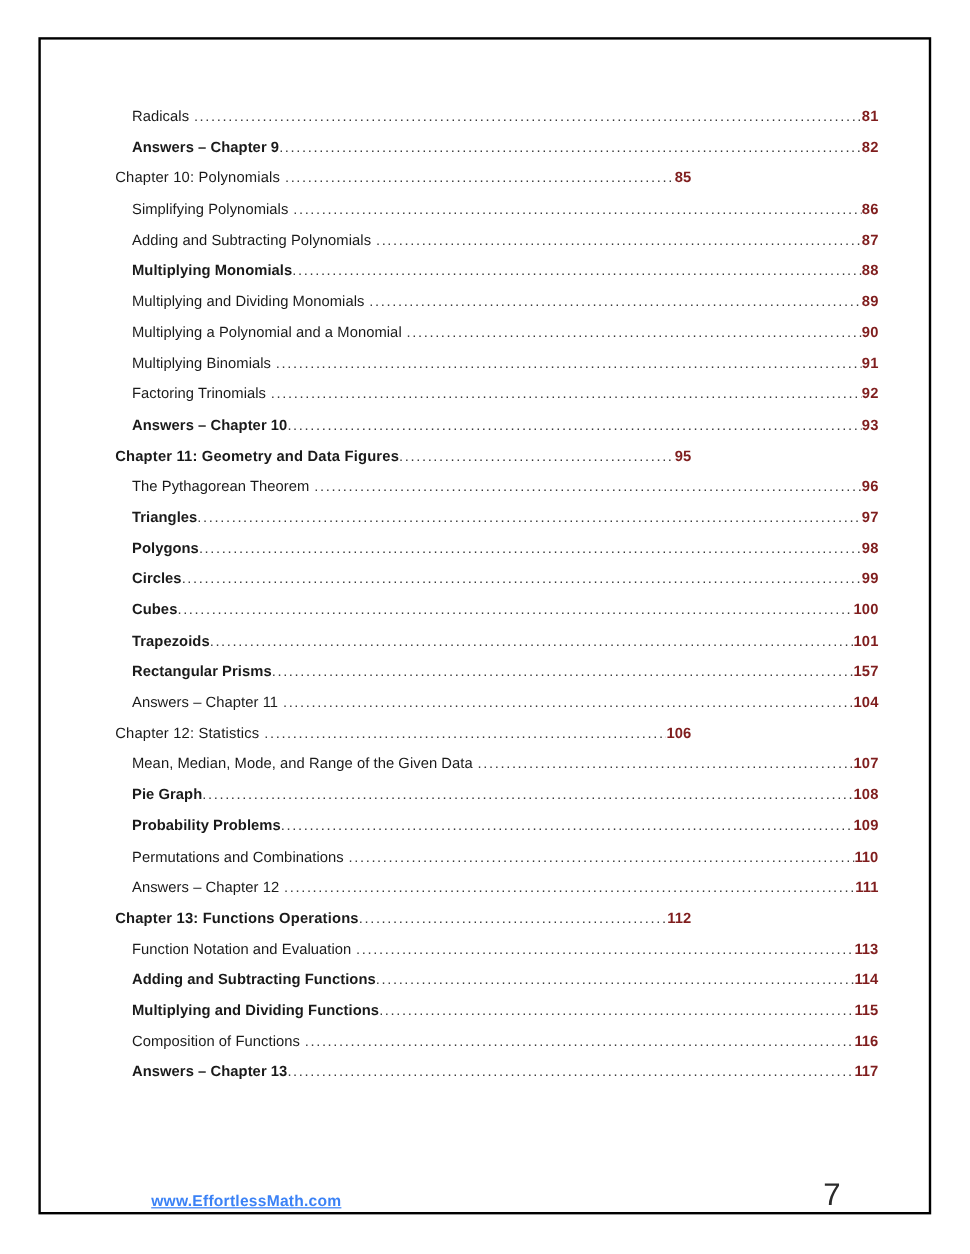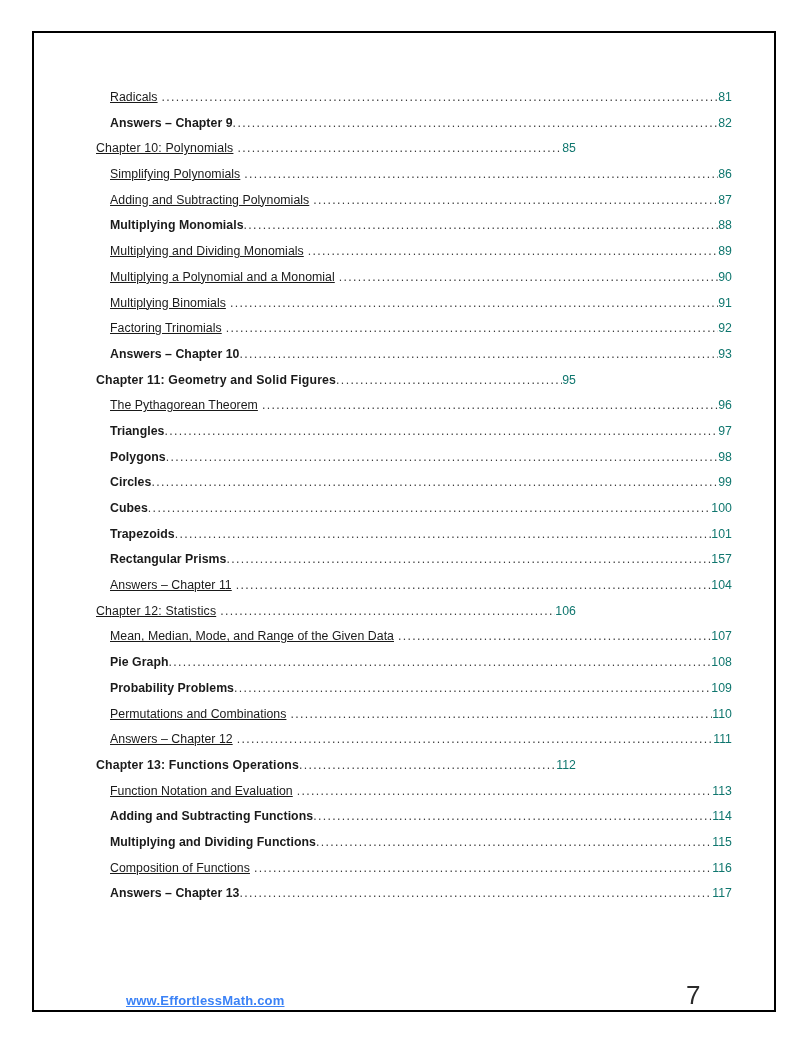--- a/index.html
+++ b/index.html
@@ -61,40 +61,41 @@
     display: block;
     letter-spacing: 1.35px;
     color: #3a3a3a;
     font-size: 12.3px;
     line-height: 1em;
   }
 
   .toc-row .pageno {
     flex: 0 0 auto;
     text-align: right;
-    color: #0f766e;
+    color: #7f1d1d;
+    font-weight: bold;
   }
 
   
   .toc-row.level-chapter {
     padding-left: 2px;
     width: 480px;
   }
   .toc-row.level-chapter .title {
     letter-spacing: 0.15px;
   }
 
   
   .toc-row.level-entry {
     padding-left: 16px;
     width: 622px;
   }
 
   
-  .toc-row.gap .title { padding-right: 4px; text-decoration: underline; }
+  .toc-row.gap .title { padding-right: 4px; }
   .toc-row.nogap .title { padding-right: 0px; font-weight: bold; }
 
   #footer-link {
     position: absolute;
     left: 92px;
     top: 960px;
     font-size: 13px;
     font-weight: bold;
     color: #3b82f6;
     text-decoration: underline;
@@ -166,21 +167,21 @@
         <span class="title">Factoring Trinomials</span>
         <span class="leader"></span>
         <span class="pageno">92</span>
       </div>
       <div class="toc-row level-entry nogap">
         <span class="title">Answers – Chapter 10</span>
         <span class="leader"></span>
         <span class="pageno">93</span>
       </div>
       <div class="toc-row level-chapter nogap">
-        <span class="title">Chapter 11:  Geometry and Solid Figures</span>
+        <span class="title">Chapter 11:  Geometry and Data Figures</span>
         <span class="leader"></span>
         <span class="pageno">95</span>
       </div>
       <div class="toc-row level-entry gap">
         <span class="title">The Pythagorean Theorem</span>
         <span class="leader"></span>
         <span class="pageno">96</span>
       </div>
       <div class="toc-row level-entry nogap">
         <span class="title">Triangles</span>

